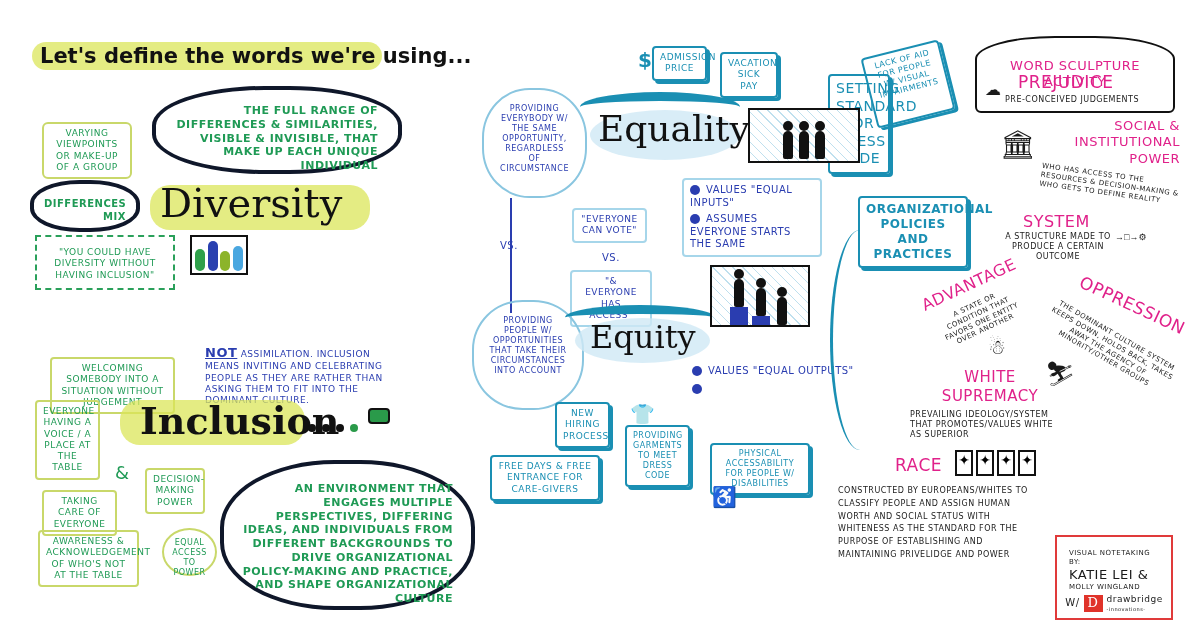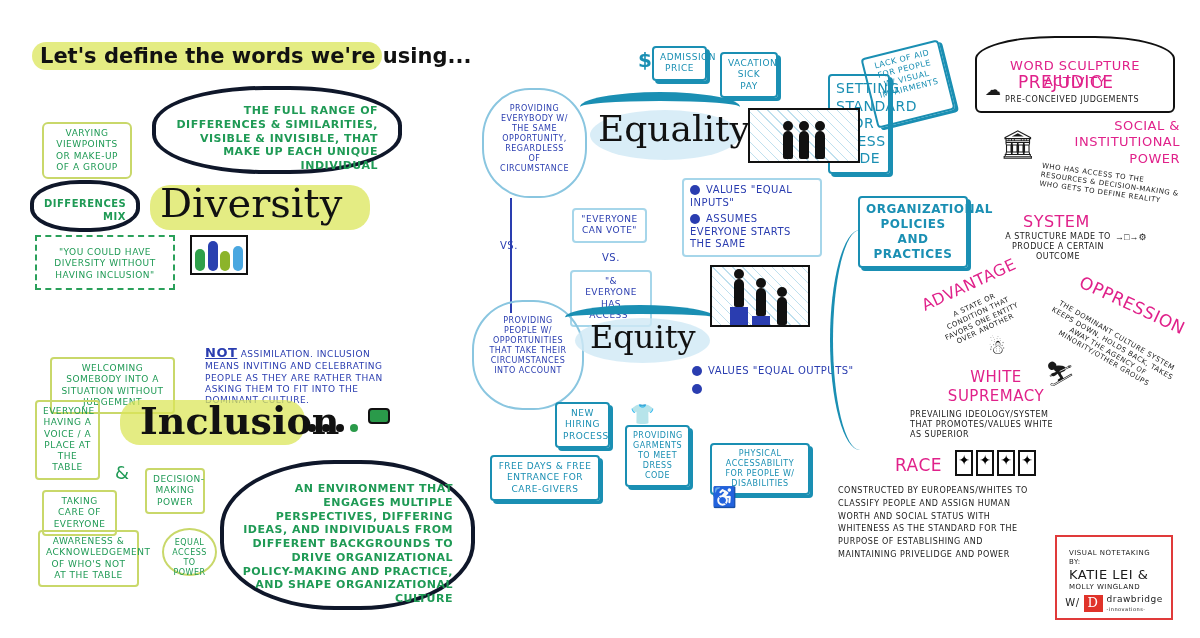--- a/index.html
+++ b/index.html
@@ -129,21 +129,21 @@
 <div class="abs hand k" style="left:1040px;top:172px;width:150px;font-size:7px;transform:rotate(8deg);">Who has access to the resources &amp; decision-making &amp; who gets to define reality</div>
 <div class="abs hand p" style="left:1023px;top:212px;font-size:16px;">System</div>
 <div class="abs hand k" style="left:1003px;top:232px;width:110px;font-size:8px;text-align:center;">A structure made to produce a certain outcome</div>
 <div class="abs k" style="left:1115px;top:232px;font-size:9px;">→□→⚙</div>
 <div class="abs hand p" style="left:918px;top:275px;font-size:16px;transform:rotate(-25deg);">Advantage</div>
 <div class="abs hand k" style="left:940px;top:300px;width:80px;font-size:7px;transform:rotate(-25deg);text-align:center;">A state or condition that favors one entity over another</div>
 <div class="abs hand p" style="left:1075px;top:295px;font-size:17px;transform:rotate(25deg);">Oppression</div>
 <div class="abs hand k" style="left:1035px;top:330px;width:150px;font-size:7px;transform:rotate(30deg);text-align:center;">The dominant culture system keeps down, holds back, takes away the agency of minority/other groups</div>
 <div class="abs k" style="left:1045px;top:360px;font-size:24px;">⛷</div>
 <div class="abs k" style="left:988px;top:335px;font-size:20px;">☃</div>
-<div class="abs hand p" style="left:935px;top:368px;width:110px;font-size:15px;text-align:center;margin-left:6px;">White Supremacy</div>
+<div class="abs hand p" style="left:935px;top:368px;width:110px;font-size:15px;text-align:center;">White Supremacy</div>
 <div class="abs hand k" style="left:910px;top:410px;width:150px;font-size:8px;">Prevailing ideology/system that promotes/values white as superior</div>
 <div class="abs hand p" style="left:895px;top:455px;font-size:17px;">Race</div>
 <div class="abs" style="left:955px;top:450px;display:flex;gap:3px;">
   <span style="width:18px;height:26px;border:2px solid #111;font-size:14px;text-align:center;">✦</span>
   <span style="width:18px;height:26px;border:2px solid #111;font-size:14px;text-align:center;">✦</span>
   <span style="width:18px;height:26px;border:2px solid #111;font-size:14px;text-align:center;">✦</span>
   <span style="width:18px;height:26px;border:2px solid #111;font-size:14px;text-align:center;">✦</span>
 </div>
 <div class="abs hand k" style="left:838px;top:485px;width:195px;font-size:8px;line-height:1.6;">Constructed by Europeans/whites to classify people and assign human worth and social status with whiteness as the standard for the purpose of establishing and maintaining privelidge and power</div>
 

